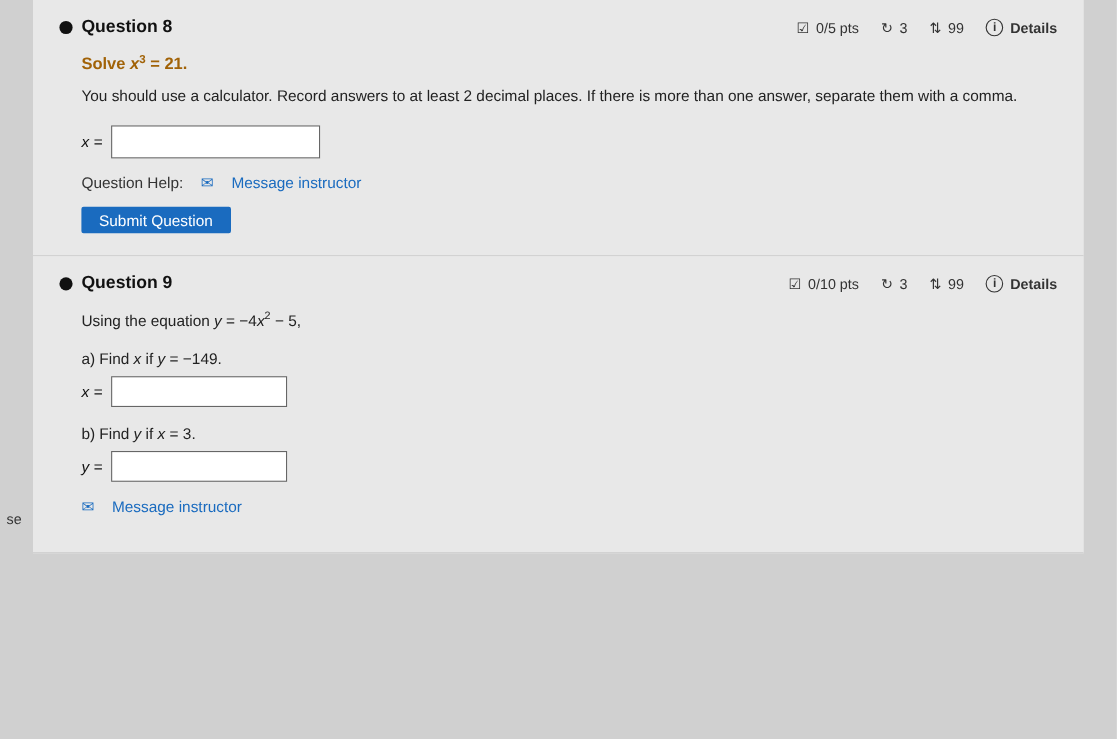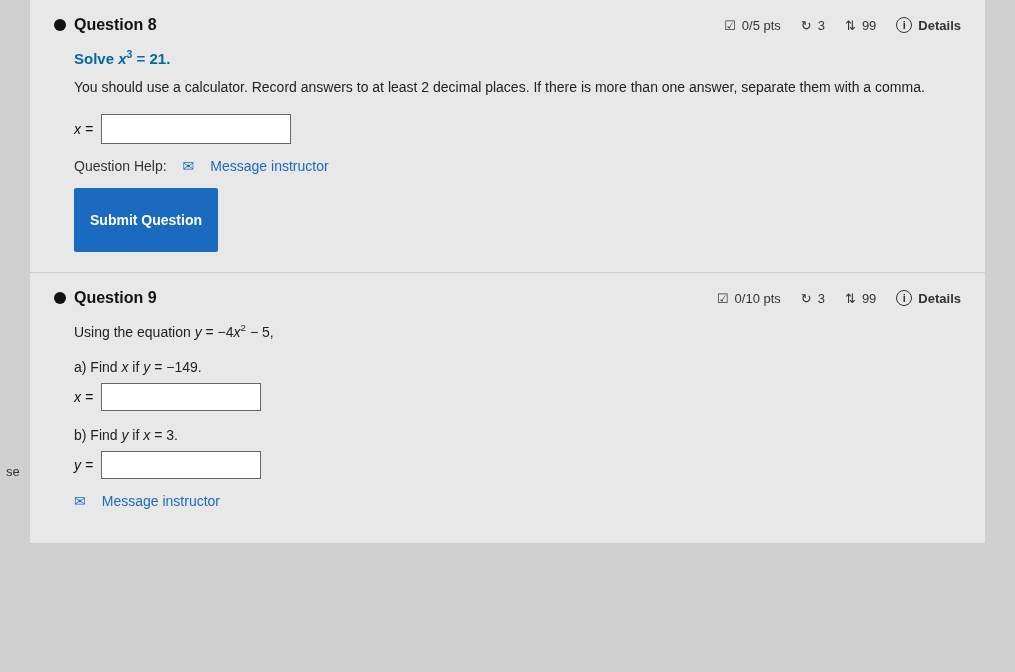--- a/index.html
+++ b/index.html
@@ -68,21 +68,21 @@
       font-size: 13px;
       text-align: right;
     }
     .question-body {
       padding-left: 20px;
     }
     .solve-equation {
       font-size: 15px;
       font-weight: bold;
       margin-bottom: 10px;
-      color: #0369a1;
+      color: #a16207;
     }
     .instruction-text {
       font-size: 14px;
       color: #222;
       margin-bottom: 16px;
       line-height: 1.5;
     }
     .input-row {
       display: flex;
       align-items: center;
@@ -126,23 +126,23 @@
       font-size: 14px;
     }
     .envelope-icon {
       color: #1a6bbf;
       font-size: 14px;
     }
     .submit-btn {
       background-color: #1a6bbf;
       color: #fff;
       border: none;
-      padding: 24px 16px;
-      font-size: 14px;
-      font-weight: bold;
+      padding: 4px 16px;
+      font-size: 14px;
+      font-weight: normal;
       cursor: pointer;
       border-radius: 2px;
     }
     .checkbox-icon {
       font-size: 13px;
     }
     .rotate-icon {
       font-size: 13px;
     }
     .info-icon {

